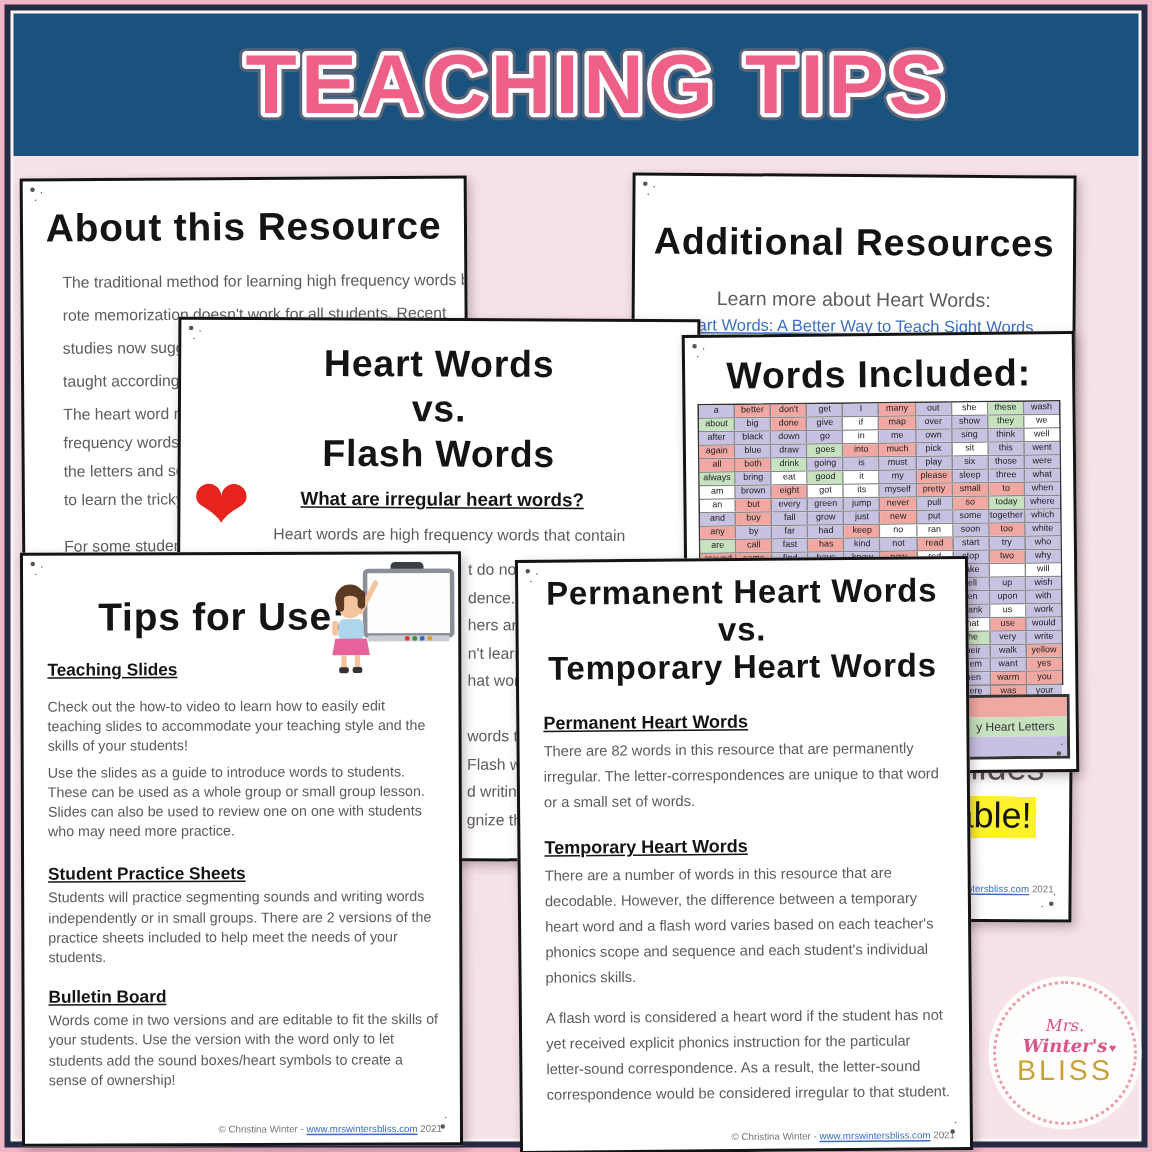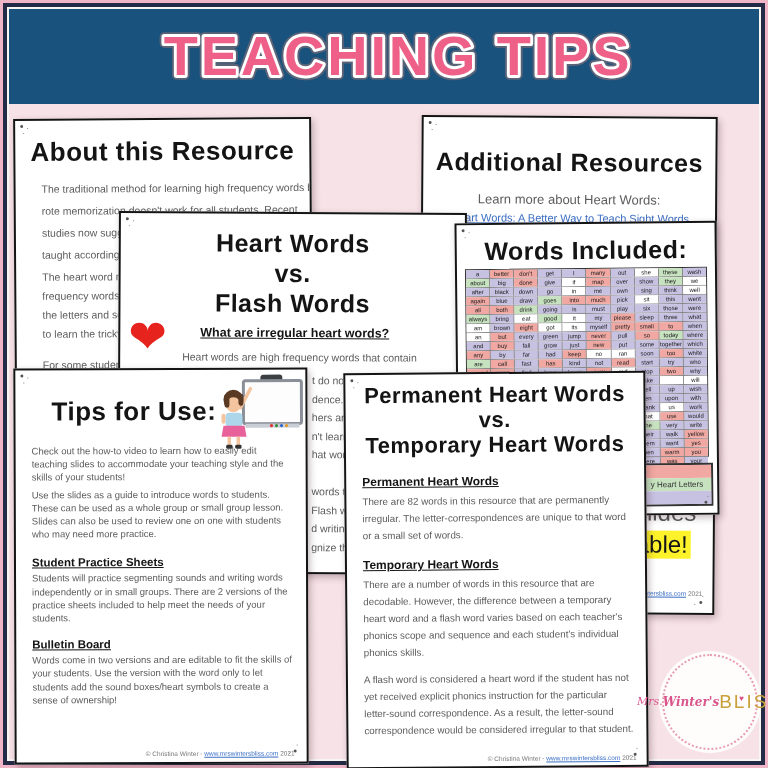--- a/index.html
+++ b/index.html
@@ -50,35 +50,35 @@
   .wrow{flex:1;display:flex;border-bottom:.5px solid #8a8a8a;}
   .wrow:last-child{border-bottom:none;}
   .wcell{flex:1;border-right:.5px solid #8a8a8a;font-size:6px;line-height:8px;color:#222;
          text-align:center;overflow:hidden;white-space:nowrap;}
   .wcell:last-child{border-right:none;}
   .cL{background:#c7c1e2;} .cS{background:#f1a8a2;} .cG{background:#c6e2bf;} .cW{background:#ffffff;}
   .wlegend{position:absolute;left:88px;top:240px;width:162px;border:2px solid #333;}
   .legrow{height:13px;line-height:13px;font-size:8px;color:#333;text-align:right;padding-right:8px;white-space:nowrap;overflow:hidden;}
   
   .pg-tips{left:14px;top:368px;width:290px;height:392px;transform:rotate(-.2deg);z-index:4;}
-  .pg-tips .ptitle{position:absolute;left:36px;top:26px;font-size:26px;}
+  .pg-tips .ptitle{position:absolute;left:50px;top:26px;font-size:26px;}
   .teach-icon{position:absolute;left:198px;top:4px;}
   .tips-body{position:absolute;left:16px;right:14px;top:62px;}
   .tips-body h4{margin:9px 0 3px 0;font-size:11.5px;}
   .tips-body p{margin:0 0 4px 0;font-size:9.5px;line-height:13.2px;color:#5c5c5c;}
   
   .pg-perm{left:345px;top:372px;width:298px;height:392px;transform:rotate(-.5deg);z-index:4;}
   .pg-perm .ptitle{position:absolute;left:0;right:0;top:8px;text-align:center;font-size:22px;line-height:25px;}
   .perm-body{position:absolute;left:16px;right:12px;top:92px;}
   .perm-body h4{margin:8px 0 4px 0;font-size:12px;}
   .perm-body p{margin:0 0 10px 0;font-size:9.8px;line-height:17px;color:#5c5c5c;}
   
   .logo{position:absolute;left:662px;top:654px;width:92px;height:92px;border-radius:50%;
         background:#fffdfb;border:2px dotted #e89cb0;box-shadow:0 0 0 3px #fffdfb;z-index:5;
-        display:flex;flex-direction:row;align-items:center;justify-content:center;text-align:center;}
+        display:flex;flex-direction:column;align-items:center;justify-content:center;text-align:center;}
   .logo .l1{font-family:"DejaVu Serif",serif;font-style:italic;font-size:11px;color:#d9548a;line-height:10px;}
   .logo .l2{font-family:"DejaVu Serif",serif;font-style:italic;font-weight:bold;font-size:12px;color:#d9548a;line-height:16px;}
   .logo .l3{font-weight:normal;font-size:19px;color:#c9a13a;letter-spacing:2px;line-height:20px;}
   .logo .lh{position:absolute;right:12px;top:38px;color:#d9548a;font-size:8px;}
 </style>
 </head>
 <body>
 
 <div class="canvas">
 
@@ -435,20 +435,21 @@
         <rect x="12" y="39" width="17" height="14" rx="4" fill="#aed6ea"></rect>
         <polygon points="10,52 31,52 33,63 8,63" fill="#e8619a"></polygon>
         <rect x="14" y="63" width="3.5" height="9" fill="#f3c49e"></rect>
         <rect x="23" y="63" width="3.5" height="9" fill="#f3c49e"></rect>
         <rect x="12.5" y="71" width="6.5" height="4" rx="1.5" fill="#333"></rect>
         <rect x="21.5" y="71" width="6.5" height="4" rx="1.5" fill="#333"></rect>
         <rect x="8" y="40" width="4" height="10" rx="2" fill="#f3c49e"></rect>
       </svg>
     </div>
     <div class="tips-body">
+      <h4 class="uhead">Teaching Slides</h4>
       <p style="margin-top:12px">Check out the how-to video to learn how to easily edit teaching slides to accommodate your teaching style and the skills of your students!</p>
       <p>Use the slides as a guide to introduce words to students. These can be used as a whole group or small group lesson. Slides can also be used to review one on one with students who may need more practice.</p>
       <h4 class="uhead" style="margin-top:16px">Student Practice Sheets</h4>
       <p>Students will practice segmenting sounds and writing words independently or in small groups. There are 2 versions of the practice sheets included to help meet the needs of your students.</p>
       <h4 class="uhead" style="margin-top:14px">Bulletin Board</h4>
       <p>Words come in two versions and are editable to fit the skills of your students.  Use the version with the word only to let students add the sound boxes/heart symbols to create a sense of ownership!</p>
     </div>
     <div class="credit" style="right:12px;bottom:5px">
       <span>© Christina Winter - </span><span class="lnk">www.mrswintersbliss.com</span><span> 2021</span>
     </div>

